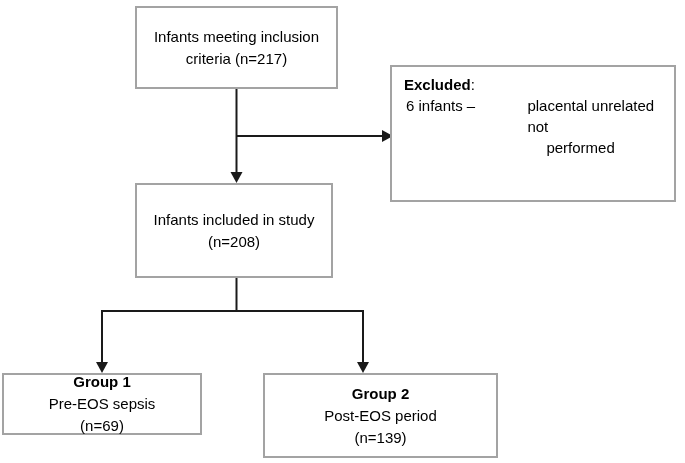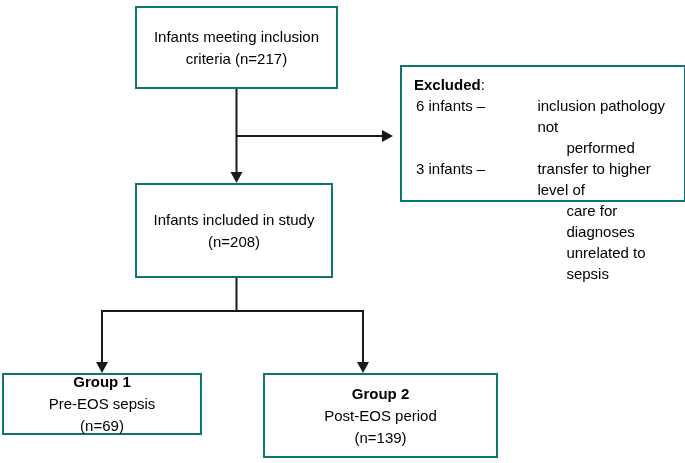--- a/index.html
+++ b/index.html
@@ -17,21 +17,21 @@
     overflow: hidden;
   }
   .connectors {
     position: absolute;
     left: 0; top: 0;
     width: 685px;
     height: 463px;
   }
   .box {
     position: absolute;
-    border: 2px solid #0f766e;
+    border: 2px solid #a3a3a3;
     background: #ffffff;
     box-sizing: border-box;
     font-size: 15px;
     line-height: 22px;
   }
   .box.centered {
     display: flex;
     flex-direction: column;
     align-items: center;
     justify-content: center;
@@ -40,38 +40,38 @@
   .bold { font-weight: bold; }
   
   .box-inclusion   { left: 135px; top: 6px;   width: 203px; height: 83px; }
   
   .box-included    { left: 135px; top: 183px; width: 198px; height: 95px; }
   
   .box-group1      { left: 2px;   top: 373px; width: 200px; height: 62px; }
   .box-group2      { left: 263px; top: 373px; width: 235px; height: 85px; }
   
   .box-excluded {
-    left: 400px; top: 65px; width: 286px; height: 137px;
+    left: 390px; top: 65px; width: 286px; height: 137px;
     padding: 7px 6px 0 12px;
     line-height: 21px;
     text-align: left;
   }
   .excl-item {
     display: flex;
     flex-direction: row;
     align-items: flex-start;
     padding-left: 2px;
     gap: 48px;
   }
   .excl-prefix {
     white-space: pre;
     flex: 0 0 auto;
   }
   .excl-lines { flex: 1 1 auto; }
-  .excl-lines .cont { margin-left: 29px; }
+  .excl-lines .cont { margin-left: 19px; }
 </style>
 </head>
 <body>
 
 <div class="canvas">
 
   <svg class="connectors" viewBox="0 0 685 463" xmlns="http://www.w3.org/2000/svg">
 
     <line x1="236.5" y1="89" x2="236.5" y2="177" stroke="#1a1a1a" stroke-width="2"></line>
     <polygon points="236.5,183 230.5,172 242.5,172" fill="#1a1a1a"></polygon>
@@ -94,30 +94,22 @@
     <div>criteria (n=217)</div>
   </div>
 
   <div class="box box-excluded">
     <div>
       <span class="bold">Excluded</span><span>:</span>
     </div>
     <div class="excl-item">
       <span class="excl-prefix">6 infants – </span>
       <div class="excl-lines">
-        <div>inclusion pathology not</div>
+        <div>placental unrelated not</div>
         <div class="cont">performed</div>
-      </div>
-    </div>
-    <div class="excl-item">
-      <span class="excl-prefix">3 infants – </span>
-      <div class="excl-lines">
-        <div>transfer to higher level of</div>
-        <div class="cont">care for diagnoses</div>
-        <div class="cont">unrelated to sepsis</div>
       </div>
     </div>
   </div>
 
   <div class="box centered box-included">
     <div>Infants included in study</div>
     <div>(n=208)</div>
   </div>
 
   <div class="box centered box-group1">

